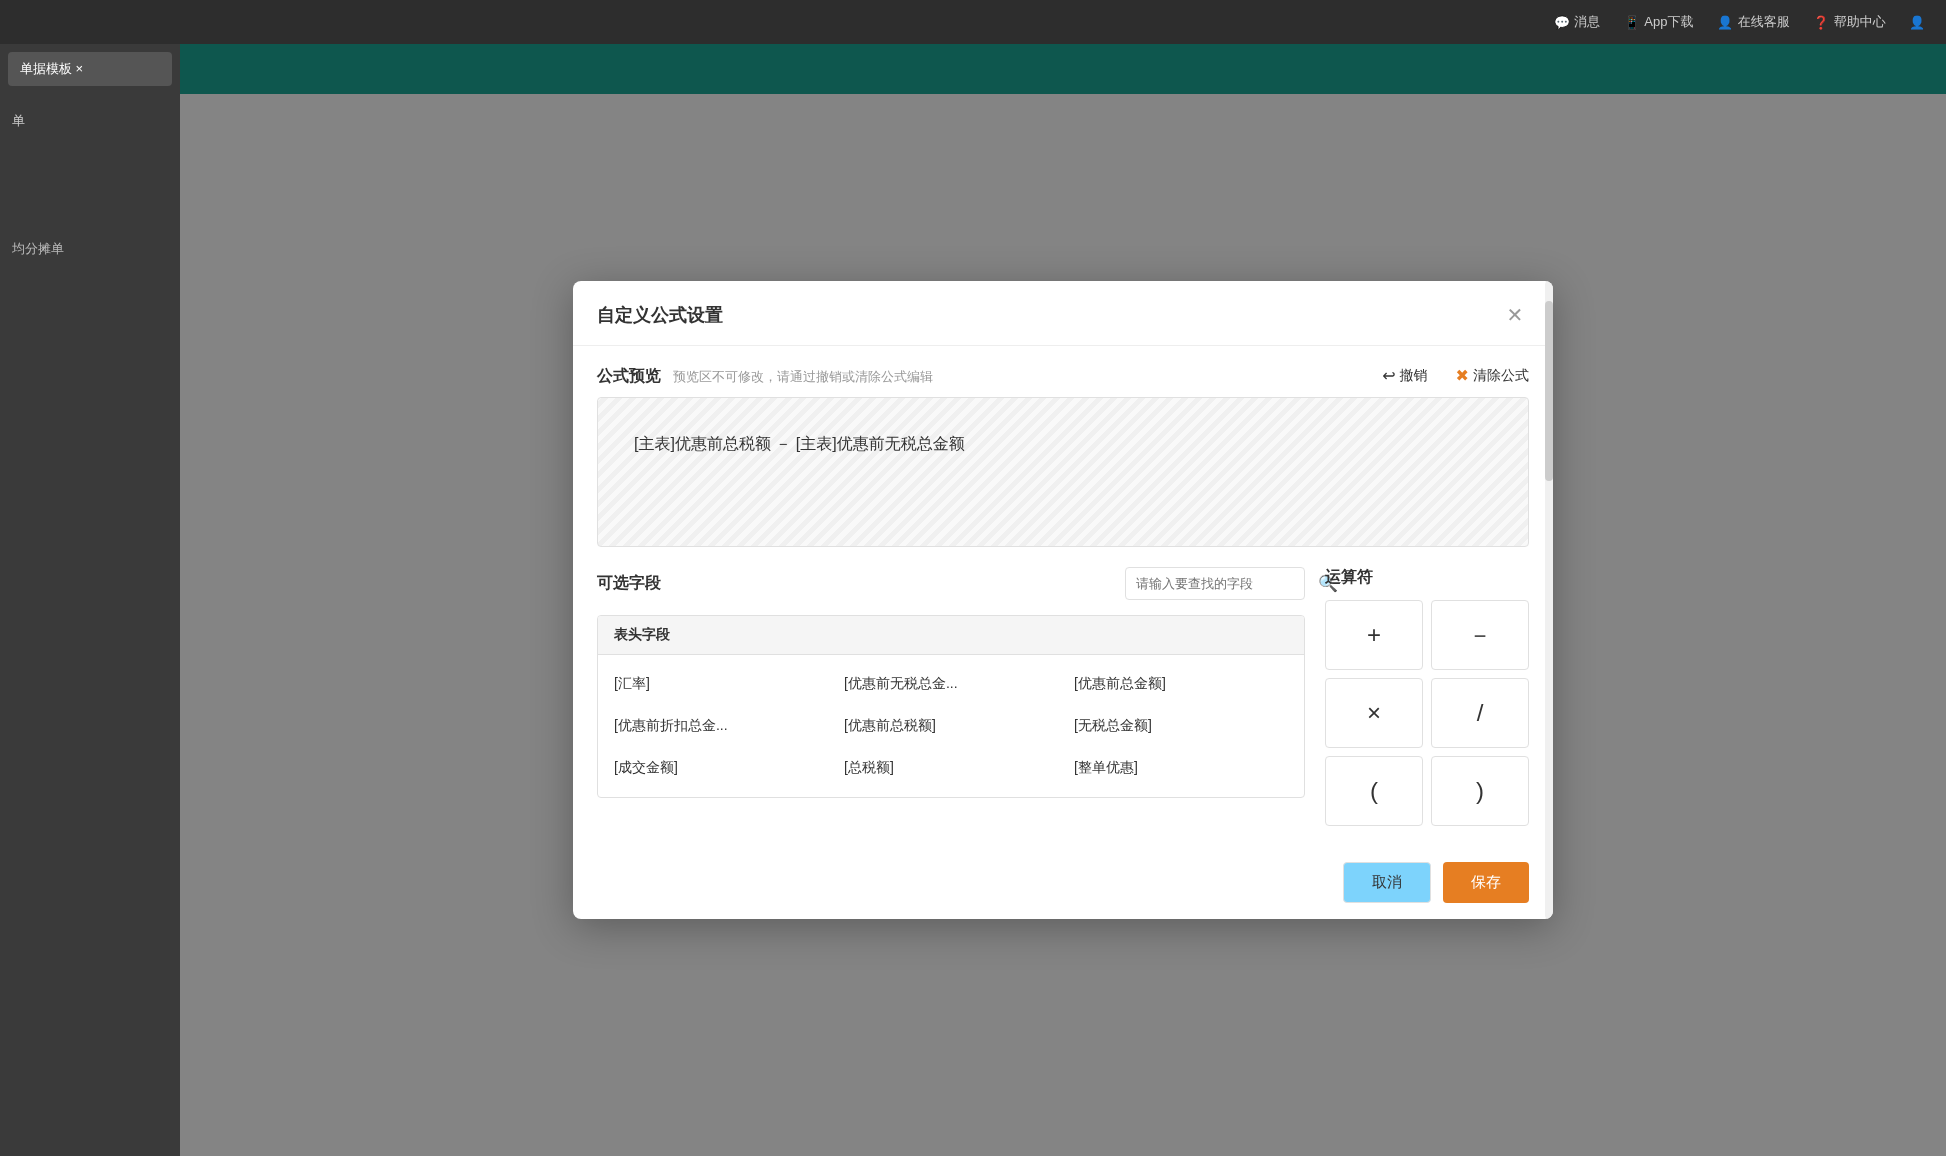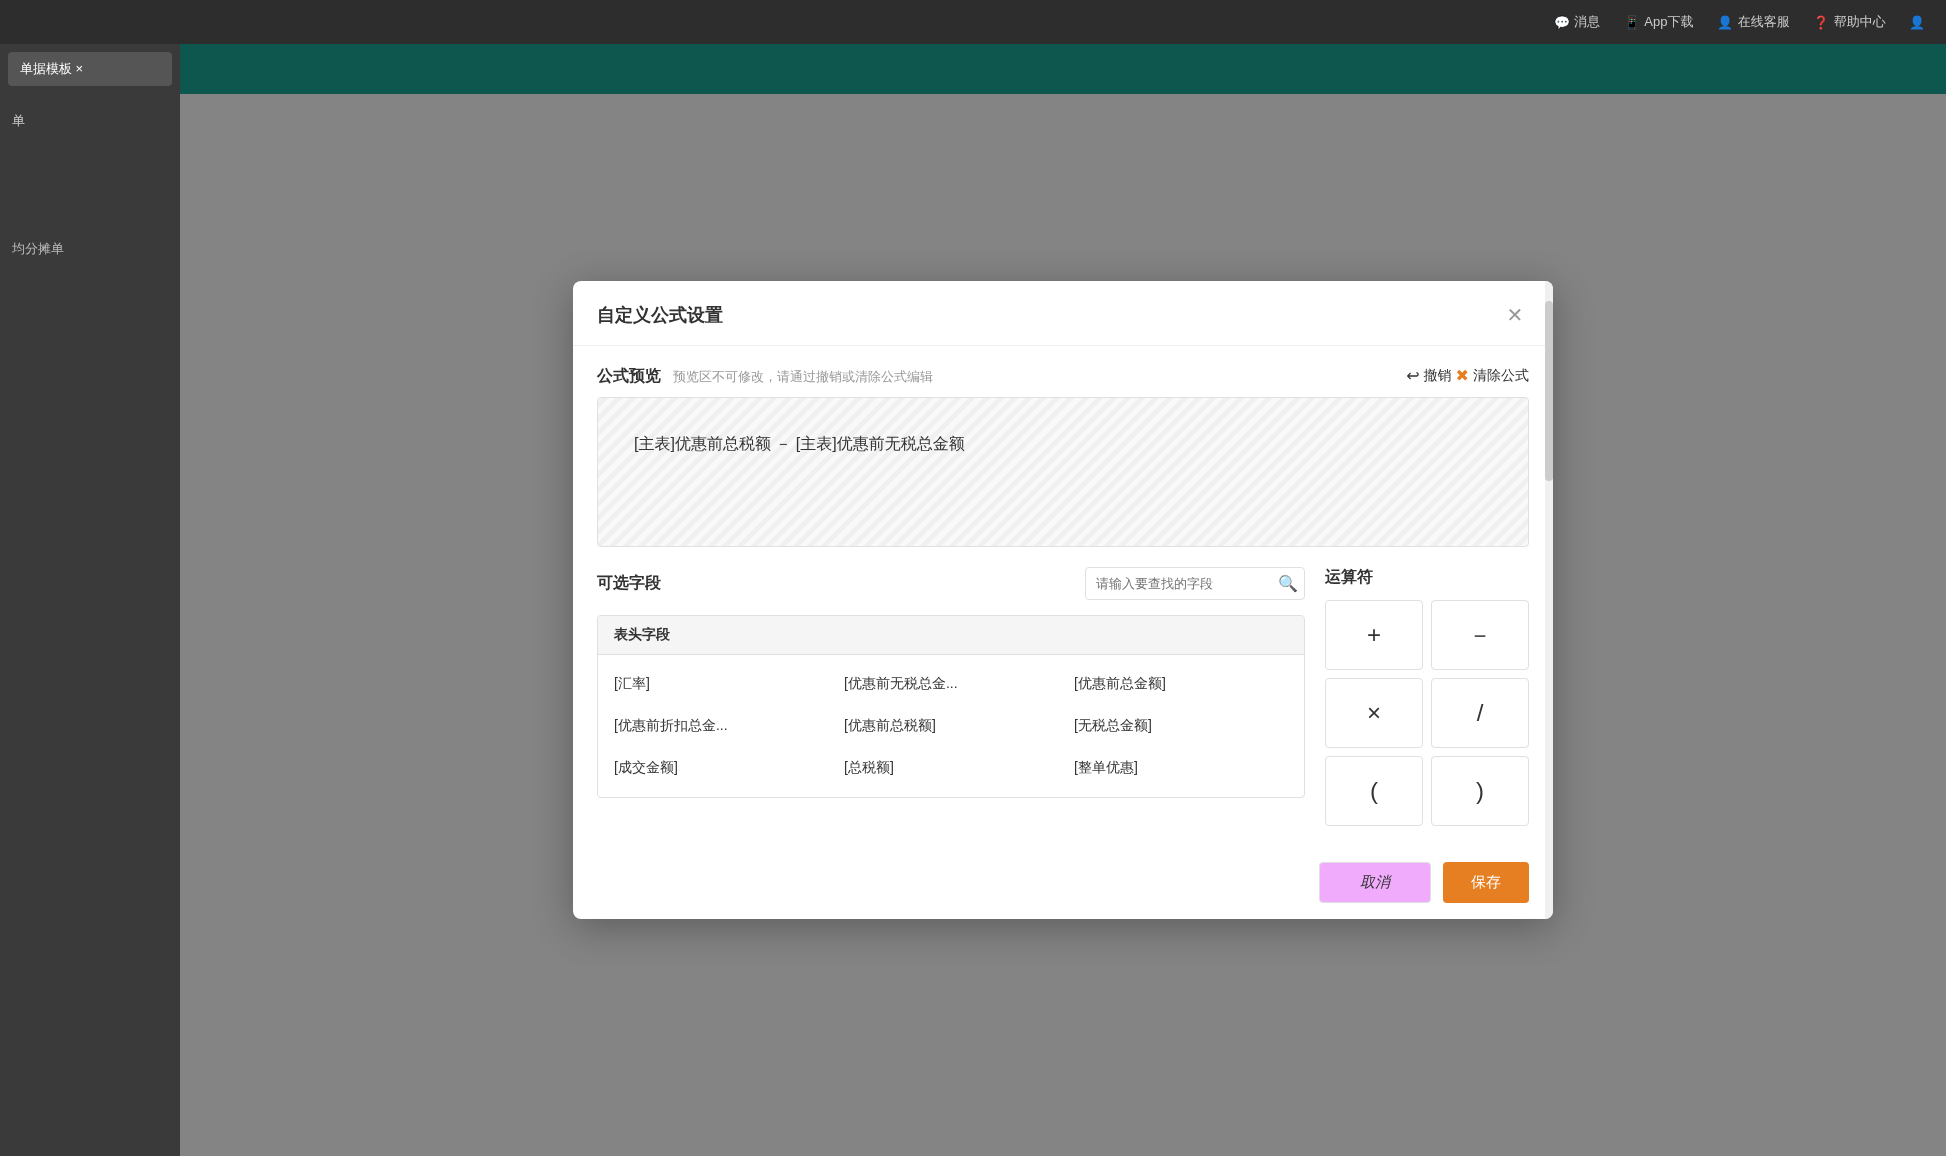--- a/index.html
+++ b/index.html
@@ -165,21 +165,21 @@
       font-weight: 600;
       color: #333;
     }
     .formula-hint {
       font-size: 13px;
       color: #999;
     }
     .formula-actions {
       display: flex;
       align-items: center;
-      gap: 4px;
+      gap: 28px;
     }
     .formula-action-btn {
       display: flex;
       align-items: center;
       gap: 4px;
       font-size: 14px;
       color: #333;
       background: none;
       border: none;
       cursor: pointer;
@@ -233,21 +233,21 @@
       font-weight: 600;
       color: #333;
     }
     .search-box {
       display: flex;
       align-items: center;
       border: 1px solid #e0e0e0;
       border-radius: 4px;
       padding: 6px 10px;
       gap: 6px;
-      width: 220px;
+      width: 180px;
       background: #fff;
     }
     .search-input {
       border: none;
       outline: none;
       font-size: 13px;
       color: #333;
       flex: 1;
       background: transparent;
     }
@@ -313,28 +313,27 @@
     }
 
     
     .modal-footer {
       padding: 16px 24px;
       display: flex;
       justify-content: flex-end;
       gap: 12px;
     }
     .btn-cancel {
-      padding: 10px 40px;
+      padding: 10px 28px;
       border: 1px solid #e0e0e0;
       border-radius: 4px;
-      background: #f0abfc;
+      background: #7dd3fc;
       font-size: 15px;
       color: #333;
       cursor: pointer;
-      font-style: italic;
     }
     .btn-save {
       padding: 10px 28px;
       border: none;
       border-radius: 4px;
       background: #e67e22;
       font-size: 15px;
       color: #fff;
       cursor: pointer;
     }

